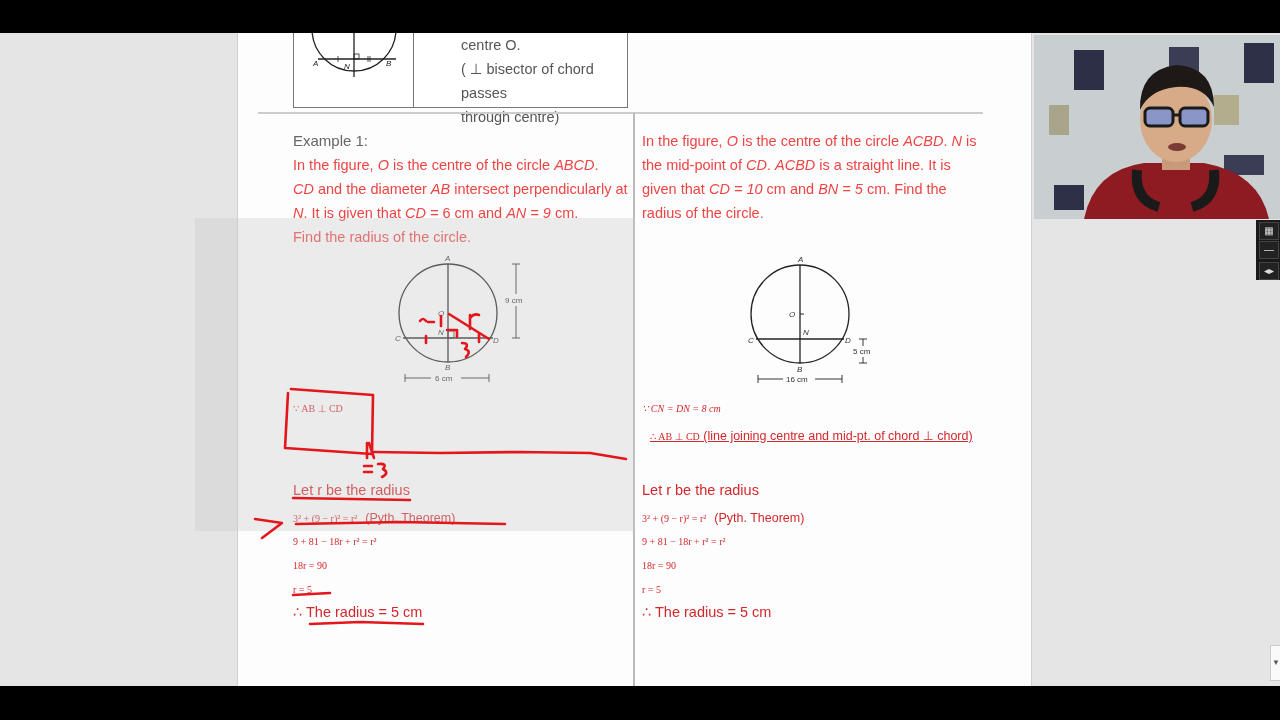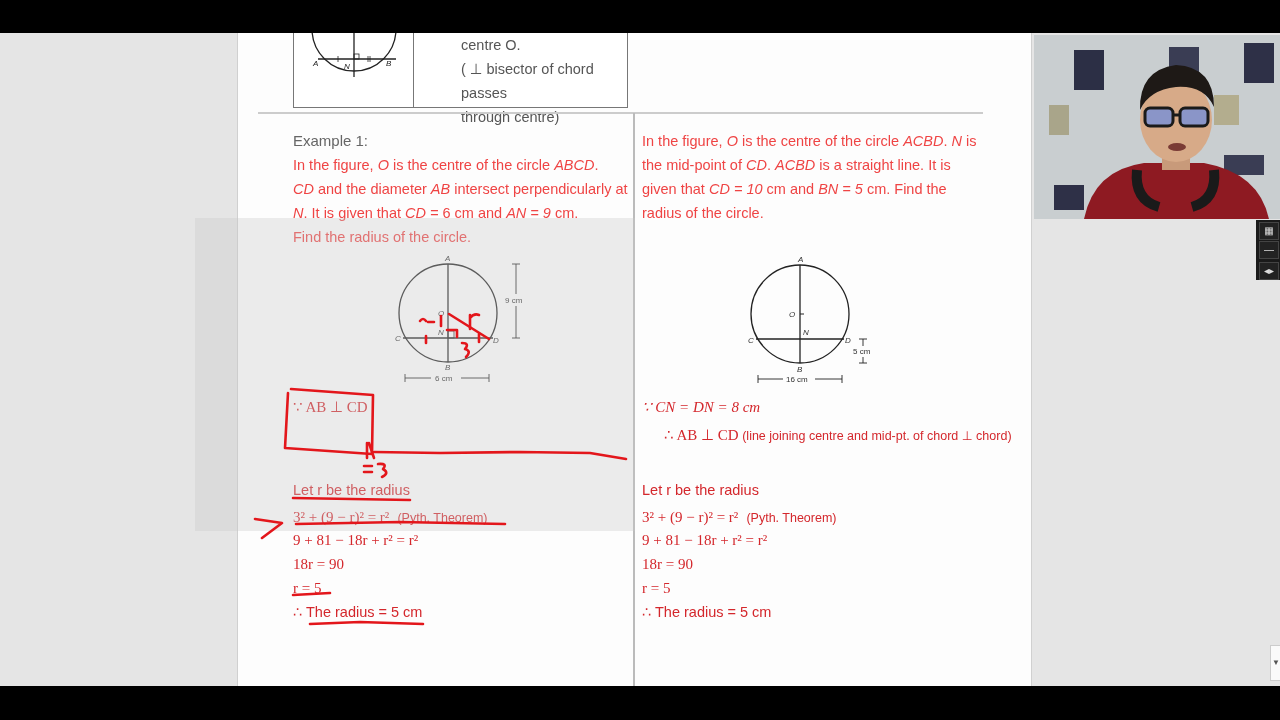--- a/index.html
+++ b/index.html
@@ -15,21 +15,21 @@
   .col-divider { position:absolute; left:395px; top:80px; width:2px; height:580px; background:#bbb; }
   .col { position:absolute; top:96px; width:335px; }
   .col-left { left:55px; }
   .col-right { left:404px; }
   .q-title { font-size:15px; color:#666; line-height:24px; }
   .q-body { font-size:14.5px; color:#ef4444; line-height:24px; }
   .q-body i { font-style:italic; }
   .math { font-family:Liberation Sans, sans-serif; font-style:italic; }
   .fig { position:absolute; }
   .sol { position:absolute; font-size:14.5px; color:#d4272c; line-height:24px; white-space:nowrap; }
-  .sol .m { font-family:"Liberation Serif", serif; font-size:15px;text-align:center; }
+  .sol .m { font-family:"Liberation Serif", serif; font-size:10px;text-align:center; }
   .sol .small { font-size:12.5px; }
   .overlay { position:absolute; left:195px; top:185px; width:440px; height:313px; background:rgba(200,200,200,0.35); pointer-events:none; }
   .webcam { position:absolute; left:1034px; top:35px; width:246px; height:184px; overflow:hidden; background:#cfd3d4; }
   .ctrl-panel { position:absolute; left:1256px; top:220px; width:24px; height:60px; background:#1a1a1a; }
   .ctrl-btn { position:absolute; left:3px; width:18px; height:16px; border:1px solid #444; background:#222; color:#ddd; font-size:10px; text-align:center; line-height:16px; }
   .scroll-thumb { position:absolute; left:1270px; top:645px; width:10px; height:34px; background:#fafafa; border:1px solid #ccc; font-size:8px; text-align:center; line-height:34px; color:#555; }
   .ink { position:absolute; left:0; top:0; pointer-events:none; }
 </style>
 </head>
 <body>
@@ -122,21 +122,21 @@
       <rect x="108" y="95" width="26" height="11" fill="#fdfdfd"></rect>
       <text x="110" y="103" font-size="8" fill="#333">5 cm</text>
       <line x1="15" y1="128" x2="99" y2="128" stroke="#222" stroke-width="0.9"></line>
       <line x1="15" y1="124" x2="15" y2="132" stroke="#222" stroke-width="0.9"></line>
       <line x1="99" y1="124" x2="99" y2="132" stroke="#222" stroke-width="0.9"></line>
       <rect x="40" y="122" width="32" height="12" fill="#fdfdfd"></rect>
       <text x="43" y="131" font-size="8" fill="#333">16 cm</text>
     </svg>
 
     <div class="sol" style="left:404px; top:362px;font-style:italic;"><span class="m">∵ CN = DN = 8 cm</span></div>
-    <div class="sol" style="left:426px; top:390px;"><span class="m">∴ AB ⊥ CD</span><span class="small"> (line joining centre and mid-pt. of chord ⊥ chord)</span></div>
+    <div class="sol" style="left:412px; top:390px;text-decoration:underline;"><span class="m">∴ AB ⊥ CD</span><span class="small"> (line joining centre and mid-pt. of chord ⊥ chord)</span></div>
     <div class="sol" style="left:404px; top:445px;">Let r be the radius</div>
     <div class="sol" style="left:404px; top:472px;"><span class="m">3² + (9 − r)² = r²</span>&nbsp; <span class="small">(Pyth. Theorem)</span></div>
     <div class="sol" style="left:404px; top:495px;"><span class="m">9 + 81 − 18r + r² = r²</span></div>
     <div class="sol" style="left:404px; top:519px;"><span class="m">18r = 90</span></div>
     <div class="sol" style="left:404px; top:543px;"><span class="m">r = 5</span></div>
     <div class="sol" style="left:404px; top:567px;">∴ The radius = 5 cm</div>
   </div>
 
   <div class="overlay"></div>
 

